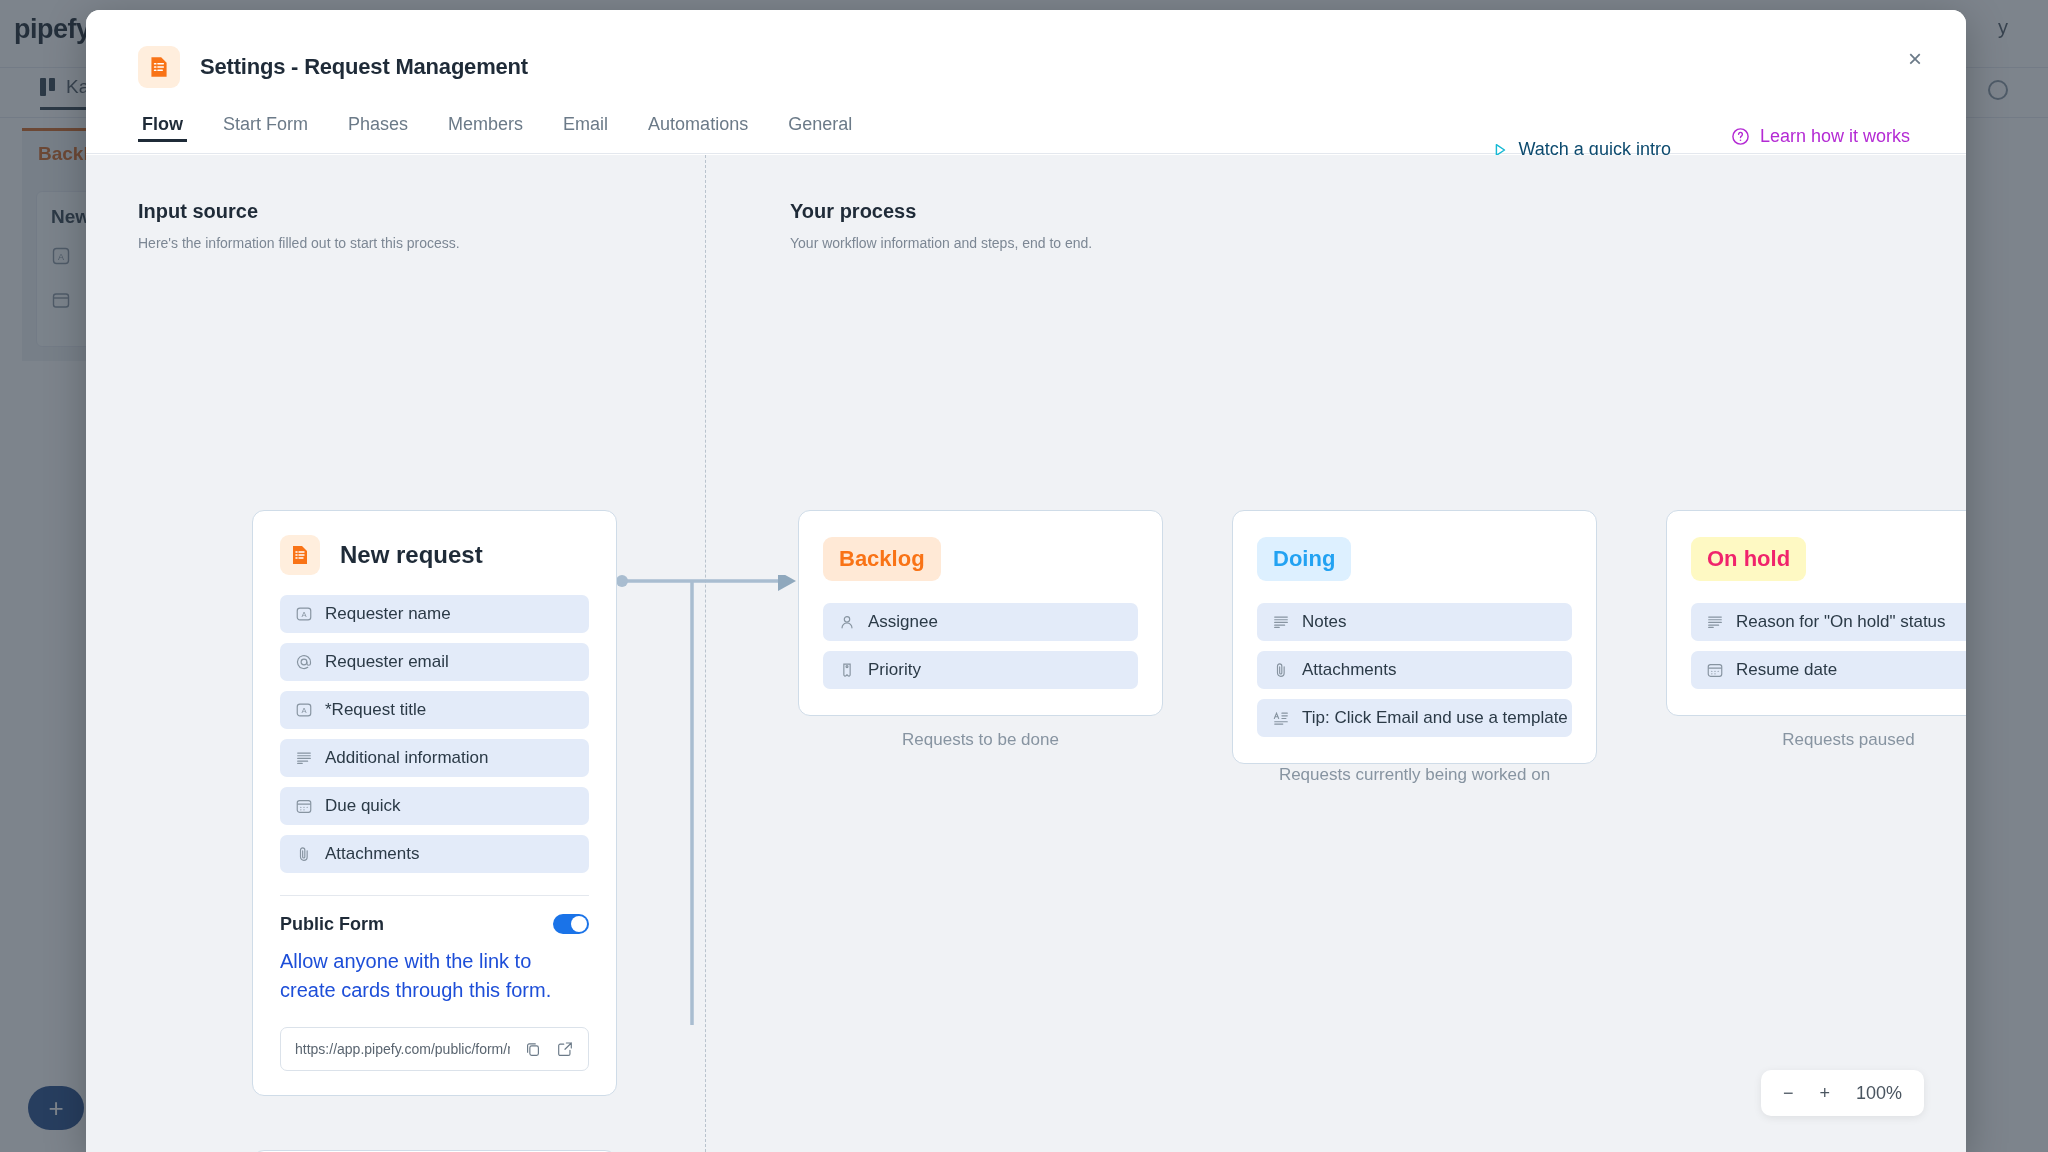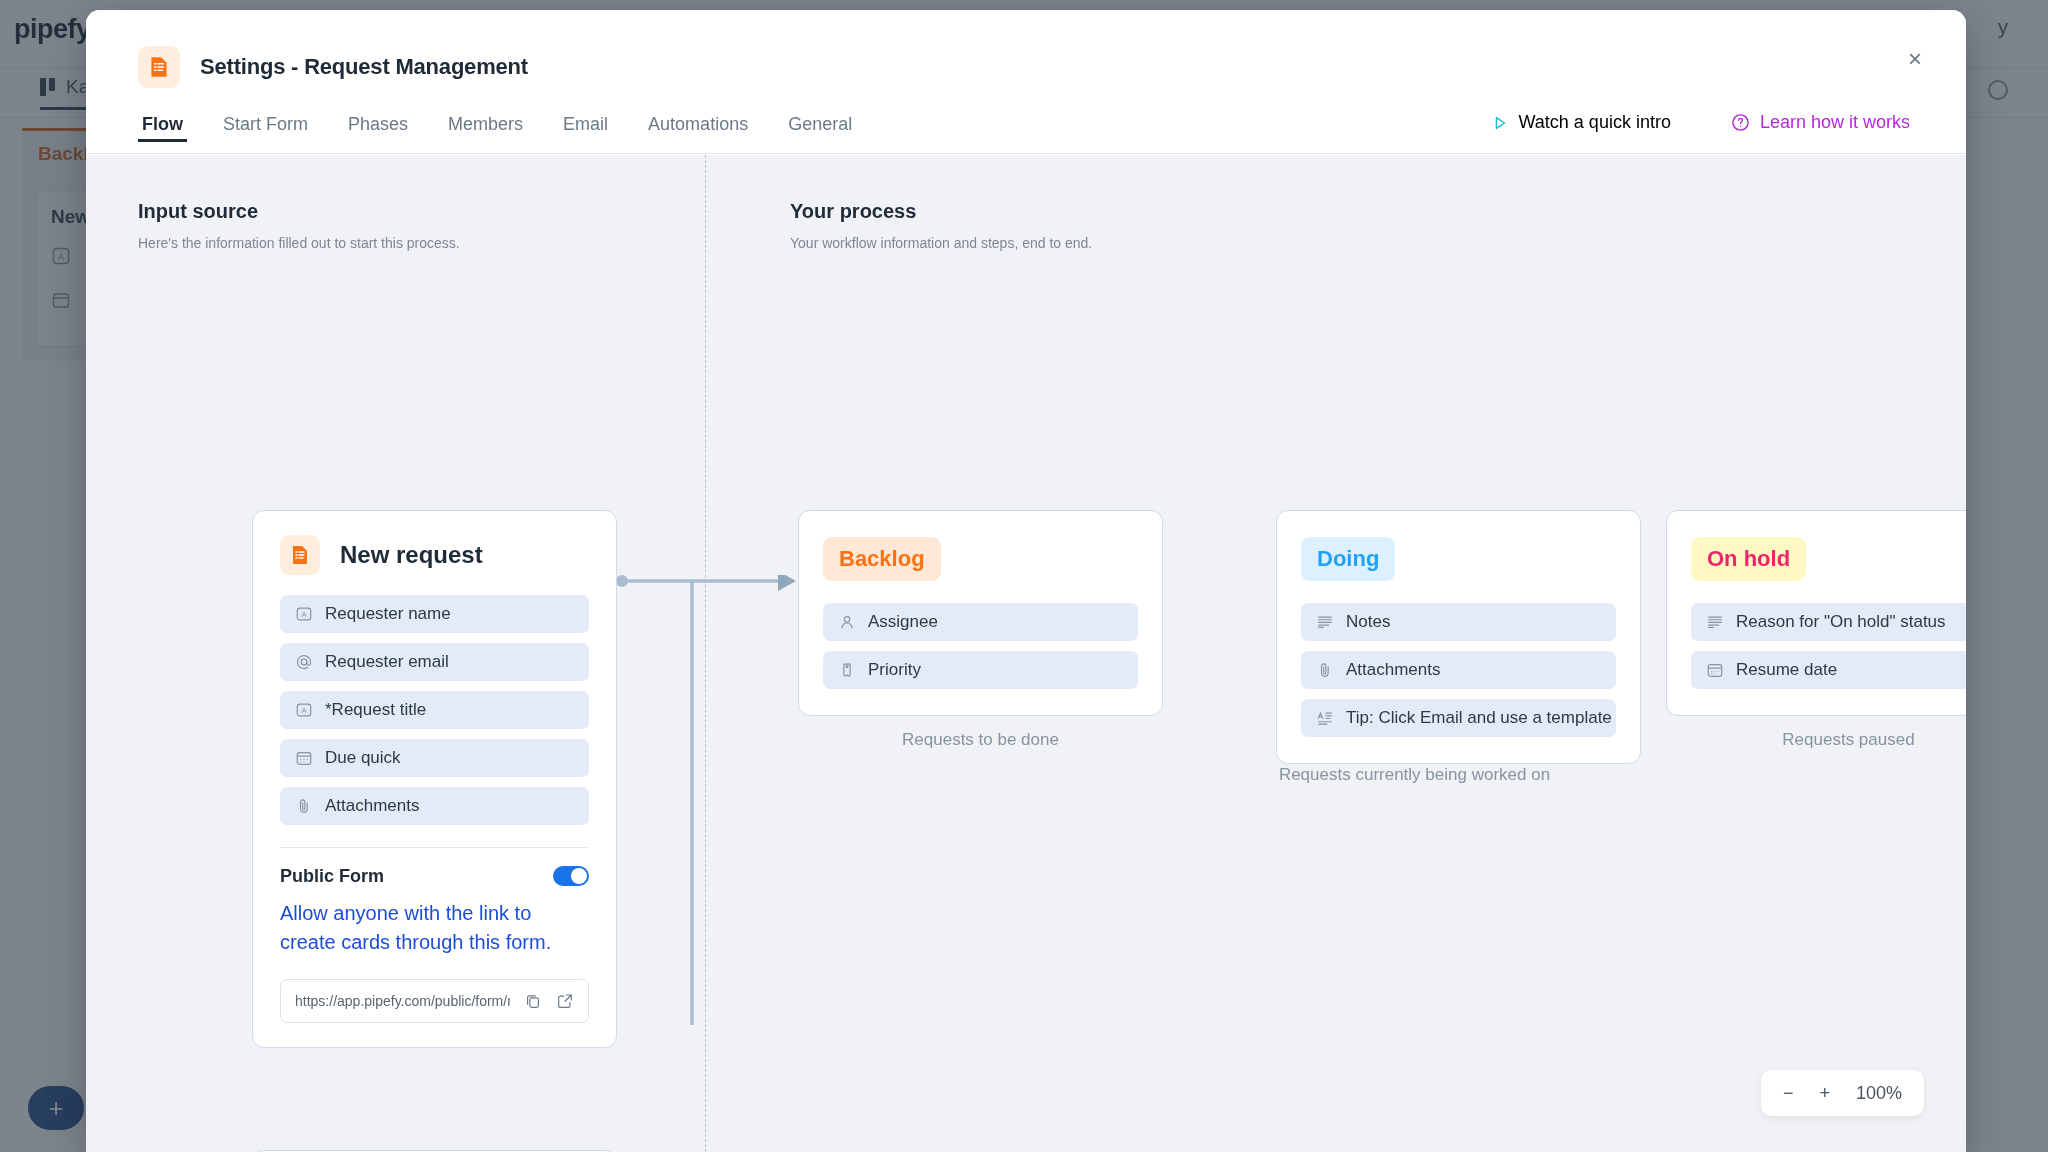--- a/index.html
+++ b/index.html
@@ -103,21 +103,21 @@
   .tabs { position:absolute; left:52px; top:0; display:flex; gap:32px; }
   .tab {
     font-size:18px; color:#6b7a88; padding:4px 4px 4px 4px; cursor:pointer;
     white-space:nowrap;
   }
   .tab.active { color:#1f2b38; font-weight:600; border-bottom:3px solid #1f2b38; }
   .header-links {
     position:absolute; right:56px; top:2px; display:flex; gap:60px; align-items:center;
   }
   .hlink { display:flex; align-items:center; gap:10px; font-size:18px; cursor:pointer; }
-  .hlink.cyan { color:#000000; }
+  .hlink.cyan { color:#0c4a6e;margin-top:27px; }
   .hlink.purple { color:#b42ad4; }
 
   .modal-body {
     position:absolute; left:0; top:145px; right:0; bottom:0;
     background:#f0f2f5; overflow:hidden;
   }
   .divider-dash {
     position:absolute; left:619px; top:0; bottom:0; width:0;
     border-left:1px dashed #b9c3cd;
   }
@@ -170,21 +170,21 @@
     display:flex; align-items:center; gap:14px; padding:0 14px;
     font-size:14px; color:#5a6570;
   }
   .url-box .u { flex:1; overflow:hidden; white-space:nowrap; }
   .mini-ico { width:18px; height:18px; color:#6b7a88; flex:0 0 auto; }
 
   #card-email { left:166px; top:995px; width:365px; padding:24px 27px; }
 
   #card-backlog { left:712px; top:355px; width:365px; }
   #cap-backlog  { left:712px; top:575px; width:365px; }
-  #card-doing   { left:1146px; top:355px; width:365px;margin-left:44px; }
+  #card-doing   { left:1146px; top:355px; width:365px; }
   #cap-doing    { left:1146px; top:610px; width:365px; }
   #card-onhold  { left:1580px; top:355px; width:365px; }
   #cap-onhold   { left:1580px; top:575px; width:365px; }
 
   
   .conn { position:absolute; left:530px; top:420px; width:190px; height:450px; pointer-events:none; }
 
   
   .zoomctl {
     position:absolute; right:42px; bottom:36px;
@@ -347,20 +347,28 @@
       <div class="field">
         <span class="fi">
           <svg width="18" height="18" viewBox="0 0 20 20" fill="none" stroke="#8794a1" stroke-width="1.3">
             <rect x="2.5" y="3.5" width="15" height="13" rx="3"></rect>
             <text x="10" y="13.5" font-size="8.5" fill="#8794a1" stroke="none" text-anchor="middle" font-family="Liberation Sans, sans-serif">A</text>
           </svg>
         </span>
         <span>*Request title</span>
       </div>
 
+      <div class="field">
+        <span class="fi">
+          <svg width="18" height="18" viewBox="0 0 20 20" stroke="#8794a1" stroke-width="1.35" stroke-linecap="round">
+            <path d="M3 4.5h14M3 7.5h14M3 10.5h14M3 13.5h11M3 16h5"></path>
+          </svg>
+        </span>
+        <span>Additional information</span>
+      </div>
 
       <div class="field">
         <span class="fi">
           <svg width="18" height="18" viewBox="0 0 20 20" fill="none" stroke="#8794a1" stroke-width="1.3">
             <rect x="2.5" y="4" width="15" height="13" rx="2.5"></rect>
               <path d="M2.5 8h15"></path>
             <circle cx="6.5" cy="11.5" r="0.7" fill="#8794a1" stroke="none"></circle>
             <circle cx="10" cy="11.5" r="0.7" fill="#8794a1" stroke="none"></circle>
             <circle cx="13.5" cy="11.5" r="0.7" fill="#8794a1" stroke="none"></circle>
             <circle cx="6.5" cy="14.3" r="0.7" fill="#8794a1" stroke="none"></circle>

